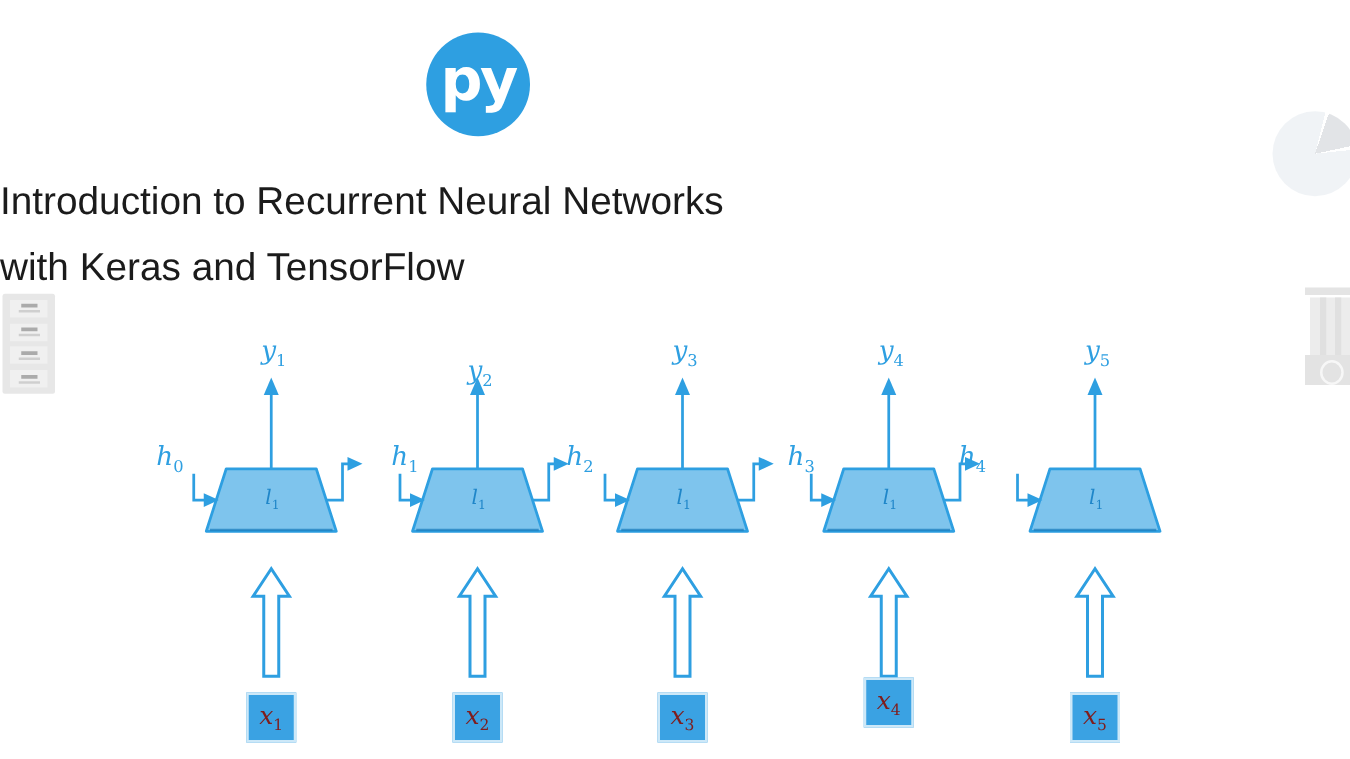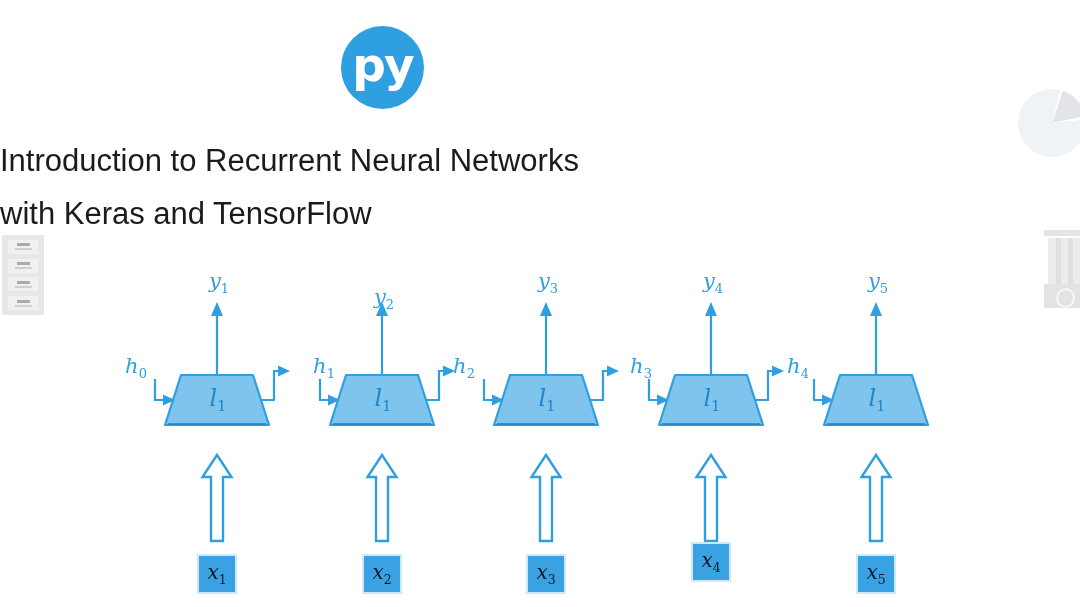--- a/index.html
+++ b/index.html
@@ -25,27 +25,27 @@
   .title-block{position:absolute;left:0;top:134px;width:100%;text-align:left;
     color:#1B1B1B;font-size:31px;line-height:53px;font-weight:400;}
   
   svg.diagram{position:absolute;left:0;top:0;}
   .mlabel{
     position:absolute;transform:translate(-50%,-50%);
     font-family:"DejaVu Serif",serif;font-style:italic;color:#2E9FE1;
     font-size:21px;white-space:nowrap;line-height:1;
   }
   .mlabel sub{font-style:normal;font-size:0.62em;}
-  .cell-label{color:#1F86C9;font-size:24px;}
+  .cell-label{color:#1F86C9;font-size:16px;}
   .x-box{
     position:absolute;width:40px;height:40px;box-sizing:border-box;
     background:#3AA2E3;border:2px solid #CDE8F8;
     display:flex;align-items:center;justify-content:center;
   }
-  .x-box .mlabel{position:static;transform:none;color:#0f172a;font-size:20px;}
+  .x-box .mlabel{position:static;transform:none;color:#7f1d1d;font-size:20px;}
   
   .wm{position:absolute;}
   .wm-slides{left:2px;top:235px;width:42px;height:80px;background:#e7e7e7;border-radius:2px;
     display:flex;flex-direction:column;justify-content:space-evenly;align-items:center;}
   .wm-slide{width:30px;height:14px;background:#f0f0f0;display:flex;flex-direction:column;
     align-items:center;justify-content:center;gap:2px;}
   .wm-slide i{display:block;width:13px;height:3px;background:#ababab;}
   .wm-slide em{display:block;width:17px;height:2px;background:#cfcfcf;}
   .wm-pie{left:1018px;top:89px;width:68px;height:68px;border-radius:50%;
     background:conic-gradient(#f0f3f6 0deg 14deg,#ffffff 14deg 19deg,#e2e4e7 19deg 78deg,#ffffff 78deg 84deg,#f0f3f6 84deg 360deg);}
@@ -108,21 +108,21 @@
   <span class="mlabel" style="left:219px;top:283px"><span>y</span><sub>1</sub></span>
   <span class="mlabel" style="left:384px;top:299px"><span>y</span><sub>2</sub></span>
   <span class="mlabel" style="left:548px;top:283px"><span>y</span><sub>3</sub></span>
   <span class="mlabel" style="left:713px;top:283px"><span>y</span><sub>4</sub></span>
   <span class="mlabel" style="left:878px;top:283px"><span>y</span><sub>5</sub></span>
 
   <span class="mlabel" style="left:136px;top:368px"><span>h</span><sub>0</sub></span>
   <span class="mlabel" style="left:324px;top:368px"><span>h</span><sub>1</sub></span>
   <span class="mlabel" style="left:464px;top:368px"><span>h</span><sub>2</sub></span>
   <span class="mlabel" style="left:641px;top:368px"><span>h</span><sub>3</sub></span>
-  <span class="mlabel" style="left:798px;top:368px"><span>h</span><sub>4</sub></span>
+  <span class="mlabel" style="left:778px;top:368px"><span>h</span><sub>4</sub></span>
 
   <span class="mlabel cell-label" style="left:218px;top:400px"><span>l</span><sub>1</sub></span>
   <span class="mlabel cell-label" style="left:383px;top:400px"><span>l</span><sub>1</sub></span>
   <span class="mlabel cell-label" style="left:547px;top:400px"><span>l</span><sub>1</sub></span>
   <span class="mlabel cell-label" style="left:712px;top:400px"><span>l</span><sub>1</sub></span>
   <span class="mlabel cell-label" style="left:877px;top:400px"><span>l</span><sub>1</sub></span>
 
   <div class="x-box" style="left:197px;top:554px">
       <span class="mlabel"><span>x</span><sub>1</sub></span>
     </div>

